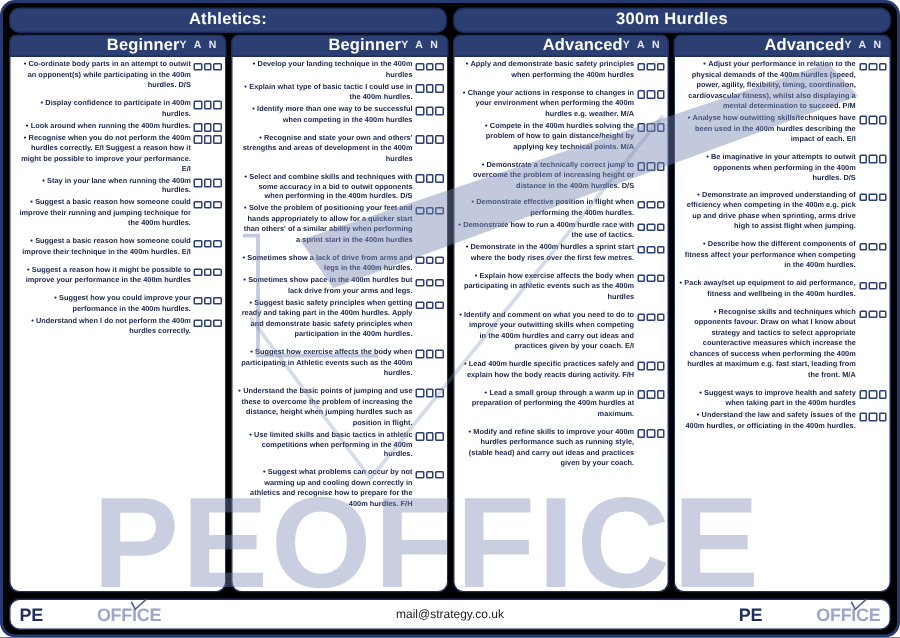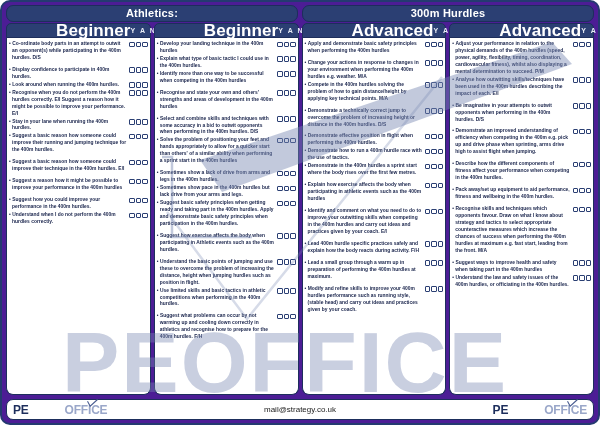--- a/index.html
+++ b/index.html
@@ -12,24 +12,25 @@
     overflow: hidden;
     position: relative;
   }
 
   
   .page {
     position: absolute;
     inset: 0;
     width: 600px;
     height: 425px;
-    background: #4c1d95;
+    background: #000000;
     border: 2px solid #243a70;
     border-radius: 10px;
     overflow: hidden;
+    text-align: right;
   }
 
   
   .title-row {
     position: absolute;
     top: 3px;
     left: 4px;
     right: 4px;
     height: 17px;
     display: flex;
@@ -73,21 +74,21 @@
     background: #2b3f73;
     border: 1.5px solid #1d2e5c;
     border-radius: 5px 5px 0 0;
     display: flex;
     align-items: center;
     padding: 0 4px 0 5px;
     color: #ffffff;
     flex: 0 0 auto;
   }
   .col-head .lvl {
-    font-size: 17px;
+    font-size: 11px;
     font-weight: bold;
     line-height: 1;
     flex: 1 1 auto;
     letter-spacing: .1px;
     padding-left: 44px;
   }
   .col-head .yan {
     font-size: 7px;
     font-weight: bold;
     letter-spacing: 1.6px;

